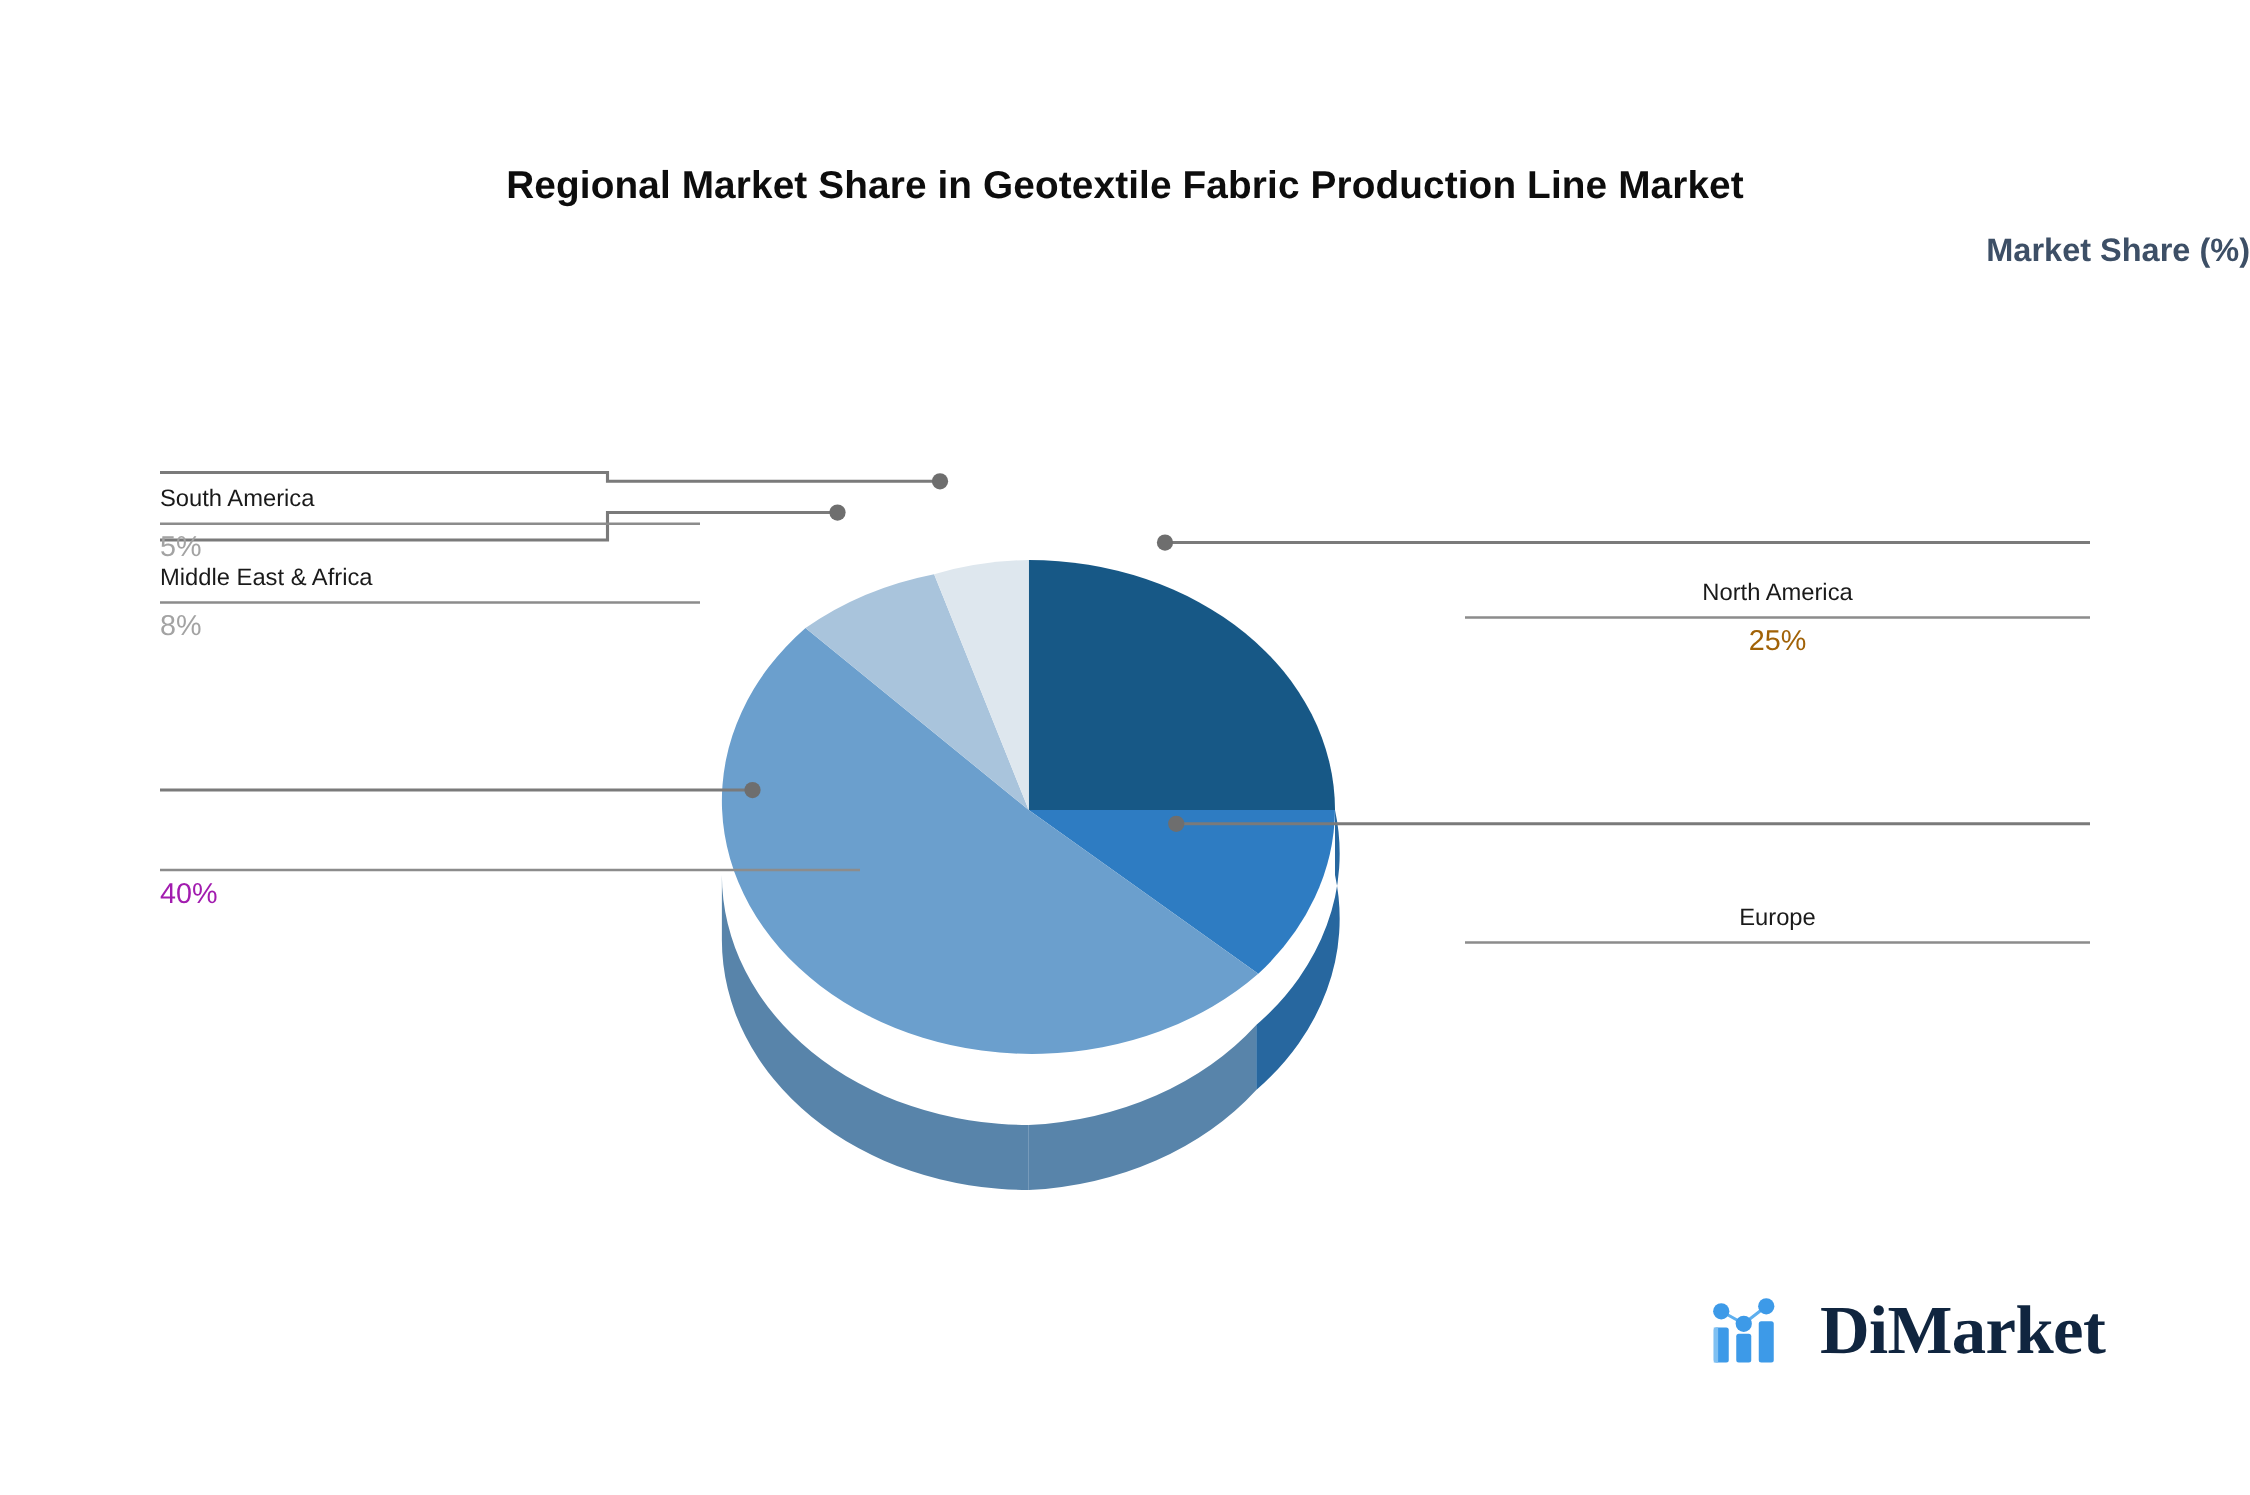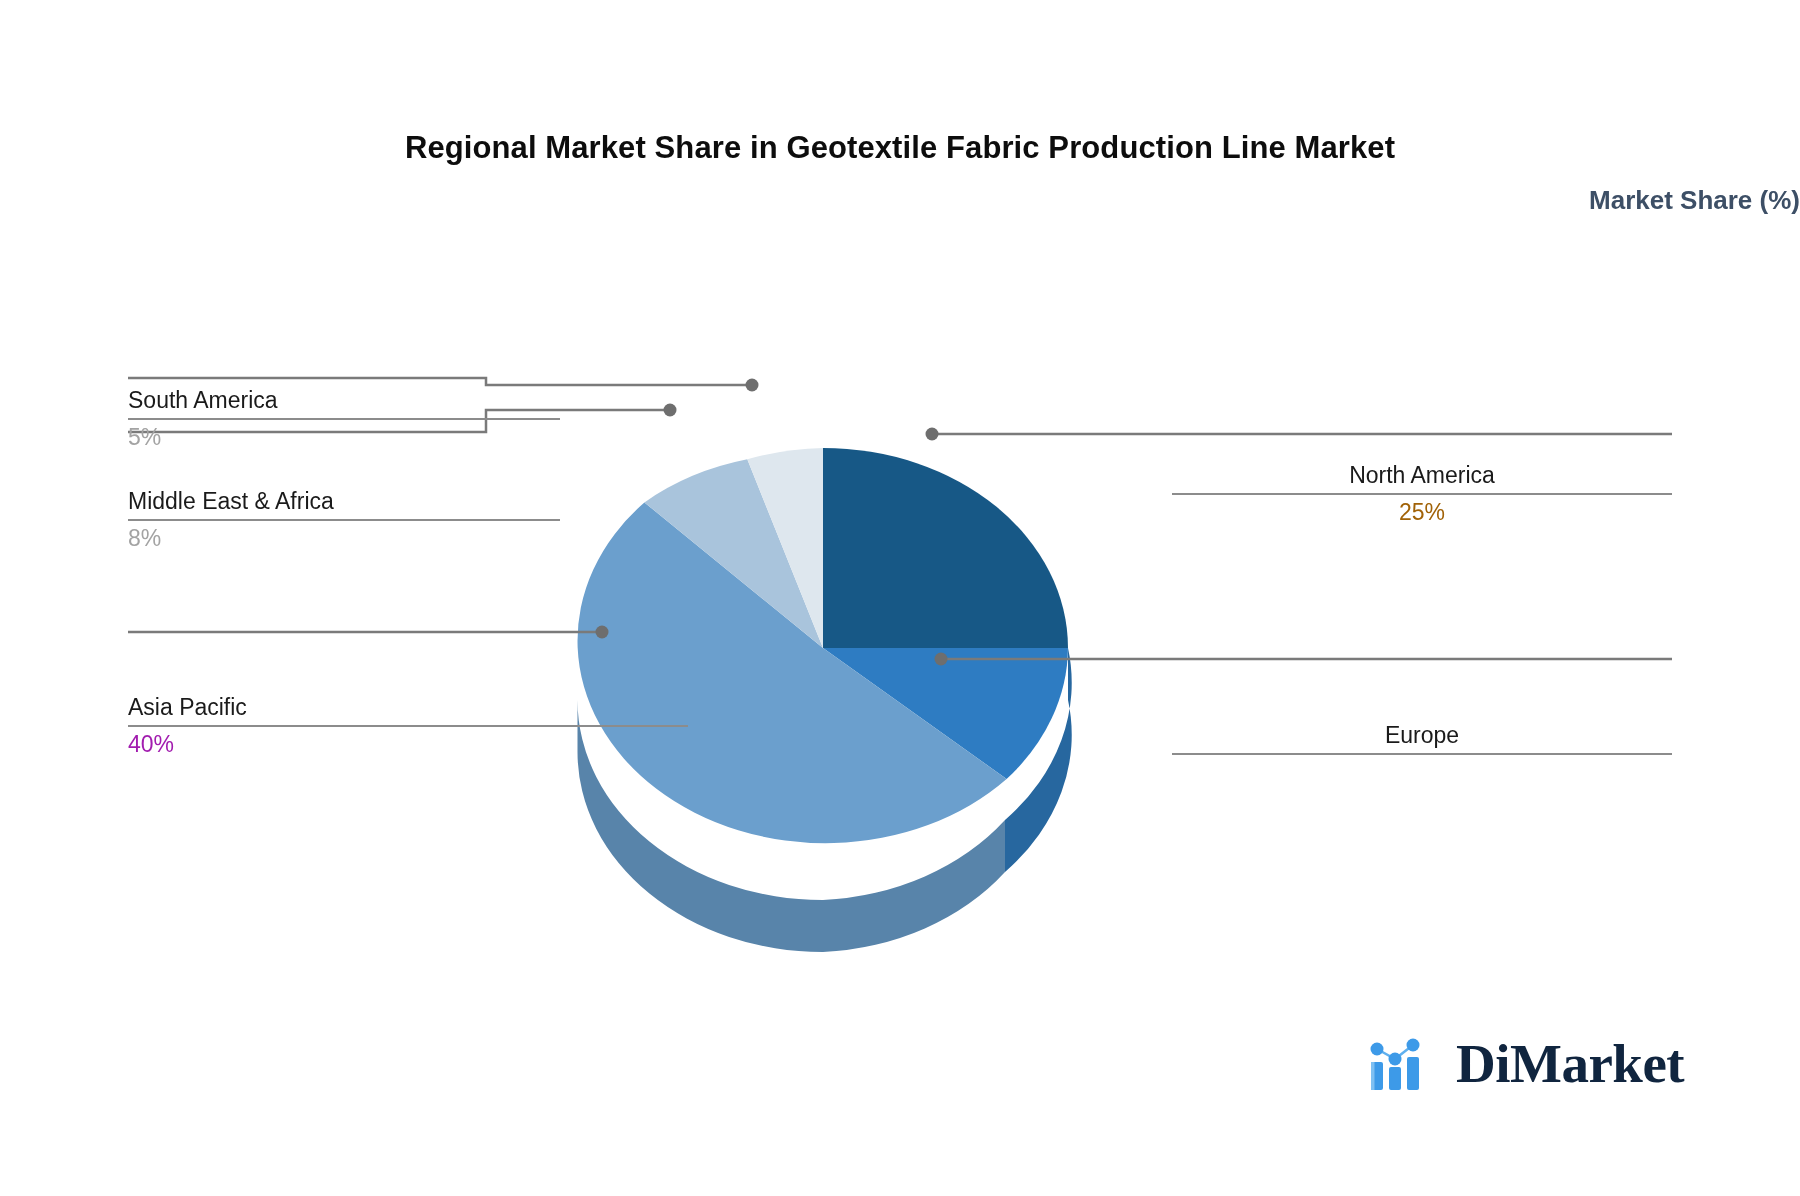--- a/index.html
+++ b/index.html
@@ -55,21 +55,21 @@
     width: 1800px;
     height: 1196px;
   }
 
   
   .callout {
     position: absolute;
     width: 430px;
   }
   .callout .name {
-    font-size: 23px;
+    font-size: 19px;
     color: #1a1a1a;
     line-height: 30px;
     white-space: nowrap;
   }
   .callout .rule {
     height: 0;
     border-top: 2px solid #8c8c8c;
     width: 100%;
     margin: 3px 0 2px 0;
   }
@@ -79,21 +79,21 @@
     line-height: 30px;
     white-space: nowrap;
   }
   .callout.left .name,
   .callout.left .value { text-align: left; }
   .callout.right .name,
   .callout.right .value { text-align: center; }
 
   
   #callout-south-america { left: 128px; top: 385px; width: 432px; }
-  #callout-mea           { left: 128px; top: 486px; width: 432px; }
+  #callout-mea           { left: 128px; top: 448px; width: 432px; }
   #callout-asia-pacific  { left: 128px; top: 692px; width: 560px; }
   #callout-north-america { left: 1172px; top: 460px; width: 500px; }
   #callout-europe        { left: 1172px; top: 720px; width: 500px; }
 
   
   #logo {
     position: absolute;
     left: 1368px;
     top: 1036px;
     display: flex;
@@ -183,21 +183,20 @@
     <div class="value" style="color: rgb(163, 163, 163);">5%</div>
   </div>
 
   <div class="callout left" id="callout-mea">
     <div class="name" style="color: rgb(26, 26, 26);">Middle East &amp; Africa</div>
     <div class="rule" style="border-top-color: rgb(140, 140, 140);"></div>
     <div class="value" style="color: rgb(163, 163, 163);">8%</div>
   </div>
 
   <div class="callout left" id="callout-asia-pacific">
-    <div class="name" style="color: rgb(26, 26, 26);">Asia Pacific</div>
     <div class="rule" style="border-top-color: rgb(140, 140, 140);"></div>
     <div class="value" style="color: #a21caf;">40%</div>
   </div>
 
   <div class="callout right" id="callout-north-america">
     <div class="name" style="color: rgb(26, 26, 26);">North America</div>
     <div class="rule" style="border-top-color: rgb(140, 140, 140);"></div>
     <div class="value" style="color: #a16207;">25%</div>
   </div>
 

